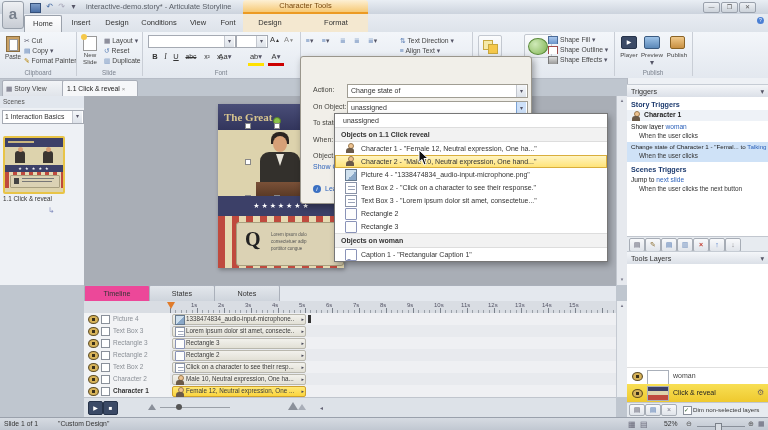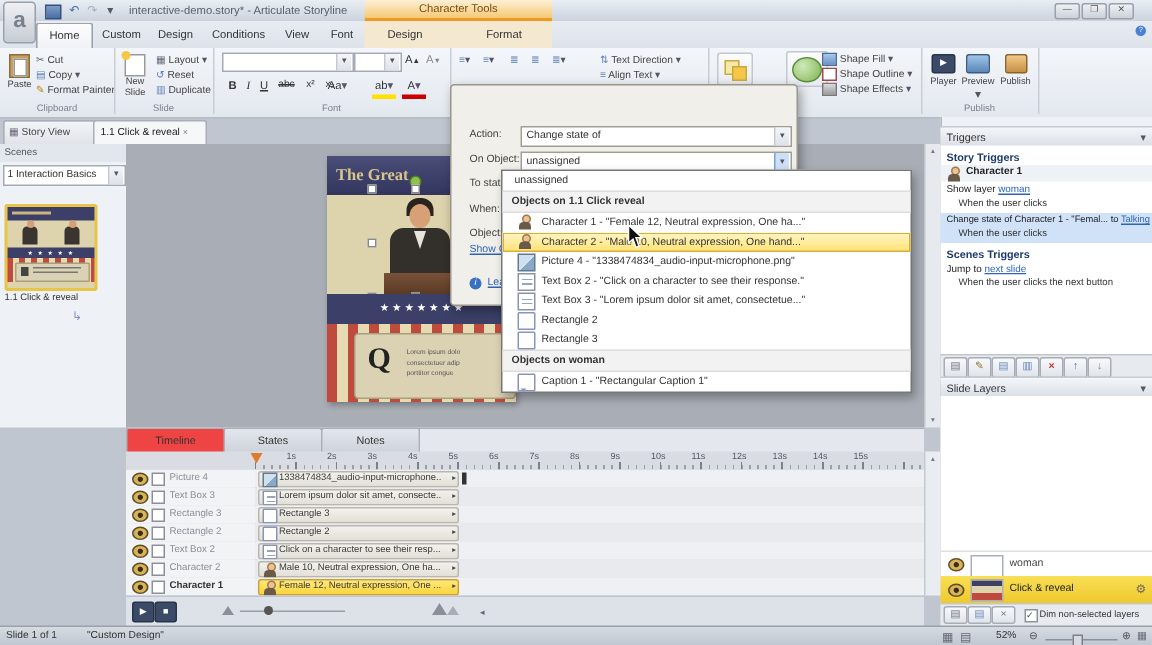--- a/index.html
+++ b/index.html
@@ -59,21 +59,21 @@
   .icw{width:10px;height:10px;position:relative}
   .ic-char::before{content:"";position:absolute;left:3px;top:0;width:4px;height:4px;border-radius:50%;background:#eec391;border:.5px solid #9a7a50}
   .ic-char::after{content:"";position:absolute;left:1px;top:5px;width:8px;height:5px;border-radius:3px 3px 0 0;background:#6b5a48}
   .ic-pic{background:linear-gradient(135deg,#cfe0ee 0 55%,#8aa8c8 55%);border:1px solid #66798e}
   .ic-tbox{background:#fff;border:1px solid #8a93a8;background-image:repeating-linear-gradient(#fff 0 1px,#9aa3b8 1px 2px,#fff 2px 3px);background-size:70% 60%;background-repeat:no-repeat;background-position:2px 2px}
   .ic-rect{background:#fdfdfd;border:1px solid #8a93b8;border-radius:1px}
   .ic-cap{background:#fff;border:1px solid #8a93b8;border-radius:1px}
   .ic-cap::after{content:"";position:absolute;left:1px;bottom:-3px;border:2px solid transparent;border-top-color:#8a93b8}
   
   .tltab{top:285px;height:16px;width:64px;font-size:7.2px;line-height:16px;text-align:center;color:#333;background:linear-gradient(#e3e7ec,#cdd3db);border:1px solid #aab0ba;border-bottom:none;border-radius:2px 2px 0 0}
-  .tltab.active{background:#ef4444}
+  .tltab.active{background:#ec4899}
   .tl-namecell{left:84px;width:86px;height:12px;background:#f2f3f5;border-bottom:1px solid #dcdee2;border-right:1px solid #b6bbc3}
   .tl-barcell{left:170px;width:446px;height:12px;border-bottom:1px solid #d9dbdf;background-image:repeating-linear-gradient(90deg,transparent 0 26px,#dfe1e5 26px 27px)}
   .tl-bar{position:absolute;left:2px;top:1px;width:132px;height:9px;background:linear-gradient(#f2f1ec,#e2e0d6);border:1px solid #b9b7ad;border-radius:2px;font-size:6.3px;line-height:8px;color:#3a3a3a}
   .tl-bar.sel{background:linear-gradient(#ffe876,#fbd53e);border-color:#cfa12c}
   .tl-name{font-size:6.5px;color:#8a8f96;line-height:12px}
   .ruler-label{position:absolute;top:1px;font-size:6px;color:#556}
   
   .dlg{left:300px;top:56px;width:230px;height:146px;background:#f1efe9;border:1px solid #9a968c;border-radius:3px;box-shadow:2px 3px 7px rgba(0,0,0,.35);z-index:10}
   .dlgtitle{height:13px;background:linear-gradient(#f7f5f0,#ddd9cd);border-bottom:1px solid #c8c4b8;font-size:7.5px;line-height:13px;color:#8a877c;padding-left:6px;border-radius:2px 2px 0 0}
   .dlab{font-size:7px;color:#45443f}
@@ -102,21 +102,21 @@
   <div class="ab qbtn g g-down" style="left:68px;color:#667"></div>
   <div class="ab chartools">Character Tools</div>
   <div class="ab tx" style="left:86px;top:2px;width:156px;font-size:7.5px;color:#5a6068">interactive-demo.story* - Articulate Storyline</div>
   <div class="ab wbtn" style="left:703px">—</div>
   <div class="ab wbtn" style="left:721px">❐</div>
   <div class="ab wbtn" style="left:739px">✕</div>
 
   <div class="ab tabrow"></div>
   <div class="ab ctxband"></div>
   <div class="ab rtab active" style="left:24px;width:36px">Home</div>
-  <div class="ab rtab" style="left:64px;width:34px">Custom</div>
+  <div class="ab rtab" style="left:64px;width:34px">Insert</div>
   <div class="ab rtab" style="left:100px;width:34px">Design</div>
   <div class="ab rtab" style="left:136px;width:46px">Conditions</div>
   <div class="ab rtab" style="left:184px;width:28px">View</div>
   <div class="ab rtab" style="left:214px;width:28px">Font</div>
   <div class="ab rtab" style="left:250px;width:40px">Design</div>
   <div class="ab rtab" style="left:316px;width:40px">Format</div>
   <div class="ab" style="left:757px;top:17px;width:7px;height:7px;border-radius:50%;background:#4a7fd4;color:#fff;font-size:5px;line-height:7px;text-align:center">?</div>
 
   <div class="ab ribbon"></div>
 
@@ -300,21 +300,21 @@
   <div class="ab" style="left:627px;top:236px;width:141px;height:15px;background:#e7ebf0;border-top:1px solid #c2c7cf">
     <div class="toolbtn ab g g-sheet" style="left:2px;top:1px"></div>
     <div class="toolbtn ab g g-pencil" style="left:18px;top:1px"></div>
     <div class="toolbtn ab g g-copy" style="left:34px;top:1px"></div>
     <div class="toolbtn ab g g-dup" style="left:50px;top:1px"></div>
     <div class="toolbtn ab g g-x" style="left:66px;top:1px;color:#c0392b;font-weight:bold"></div>
     <div class="toolbtn ab" style="left:82px;top:1px;color:#3a6fc4">↑</div>
     <div class="toolbtn ab" style="left:98px;top:1px;color:#888">↓</div>
   </div>
 
-  <div class="ab panelhdr" style="left:627px;top:251px;width:141px"><span style="padding-left:4px">Slide Layers</span><span class="g g-down ab" style="right:4px;top:0"></span></div>
+  <div class="ab panelhdr" style="left:627px;top:251px;width:141px"><span style="padding-left:4px">Tools Layers</span><span class="g g-down ab" style="right:4px;top:0"></span></div>
   <div class="ab" style="left:627px;top:264px;width:141px;height:103px;background:#fff"></div>
   <div class="ab" style="left:627px;top:367px;width:141px;height:17px;background:#fff;border-top:1px solid #e0e0e0">
     <span class="eye ab" style="left:5px;top:4px"></span>
     <span class="thumbbox ab" style="left:20px;top:2px"></span>
     <span class="ab tx" style="left:46px;top:4px;width:90px;font-size:7px;color:#444">woman</span>
   </div>
   <div class="ab" style="left:627px;top:384px;width:141px;height:18px;background:linear-gradient(#f8df55,#efc92e)">
     <span class="eye ab" style="left:5px;top:5px"></span>
     <span class="thumbbox ab" style="left:20px;top:2px;background:linear-gradient(#3c4068 0 30%,#ddd3ad 30% 65%,#bf4a3e 65%)"></span>
     <span class="ab tx" style="left:46px;top:5px;width:86px;font-size:7px;color:#222">Click &amp; reveal</span>

